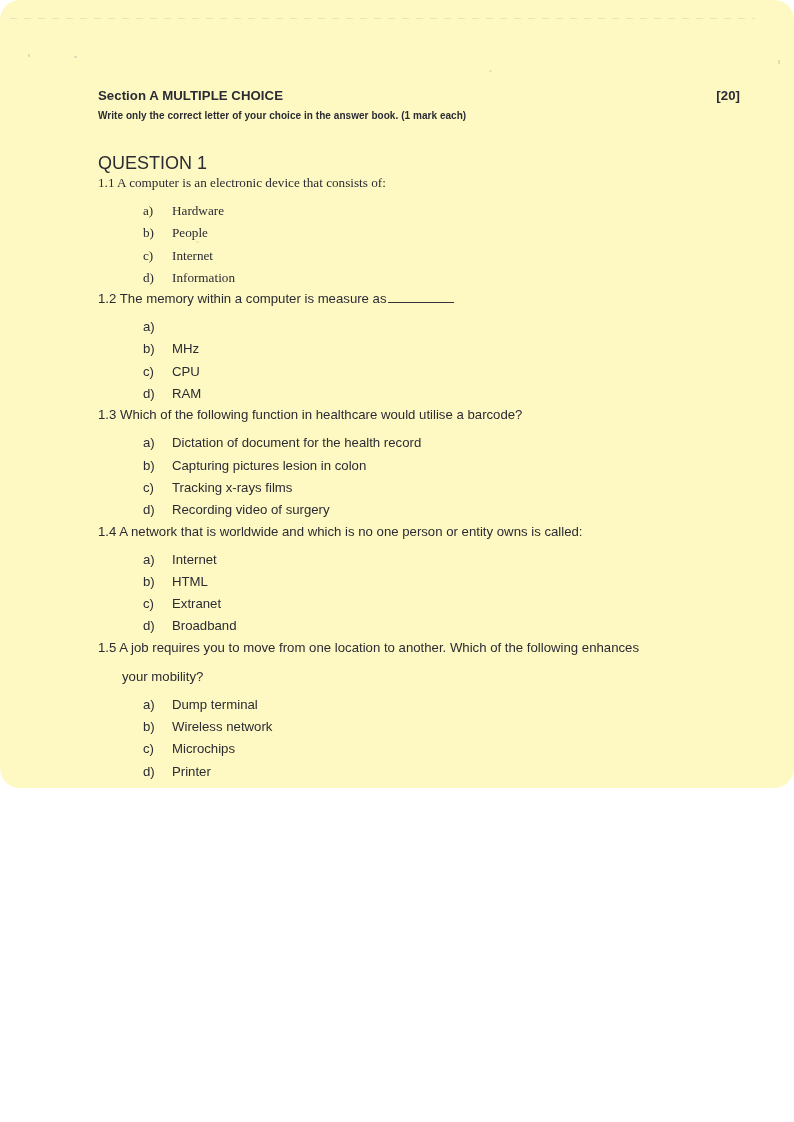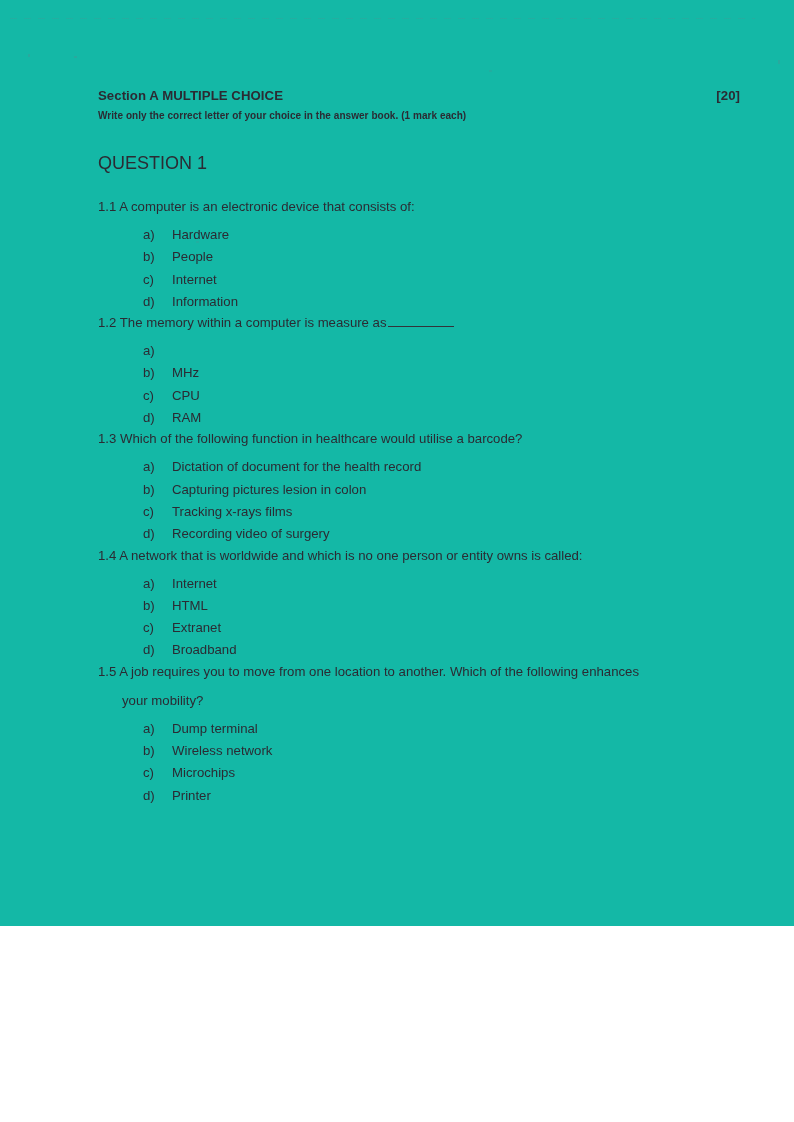--- a/index.html
+++ b/index.html
@@ -3,25 +3,26 @@
 <meta charset="utf-8">
 <style>
   html, body {
     margin: 0;
     padding: 0;
     background: #ffffff;
   }
   .page {
     position: relative;
     width: 794px;
-    height: 926px;
-    background: #14b8a6;
+    height: 788px;
+    background: #fef9c3;
     overflow: hidden;
     font-family: "Liberation Sans", sans-serif;
     color: #2b2b33;
+    border-radius: 20px;
     -webkit-font-smoothing: antialiased;
   }
 
   
   .scan-line {
     position: absolute;
     left: 10px;
     top: 18px;
     width: 745px;
     height: 1px;
@@ -72,21 +73,21 @@
     letter-spacing: .005em;
   }
 
   .question-heading {
     font-size: 18px;
     line-height: 19px;
     margin-top: 29px;
   }
 
   .q-block { }
-  .q-block.tight { margin-top: 24px; }
+  .q-block.tight { margin-top: 0; font-family: Liberation Serif, serif; }
 
   .q-stem {
     font-size: 13.2px;
     line-height: 19px;
     white-space: nowrap;
   }
   .q-stem .blank {
     display: inline-block;
     width: 66px;
     border-bottom: 1.4px solid #33333a;

